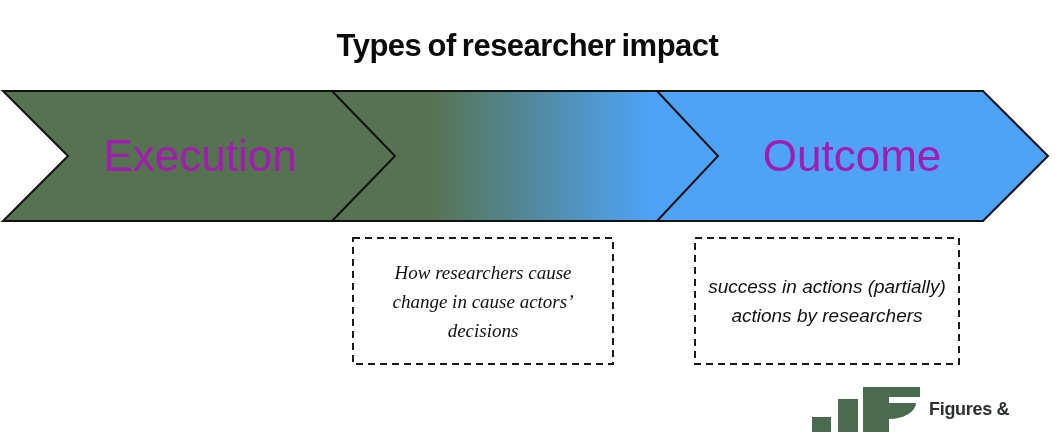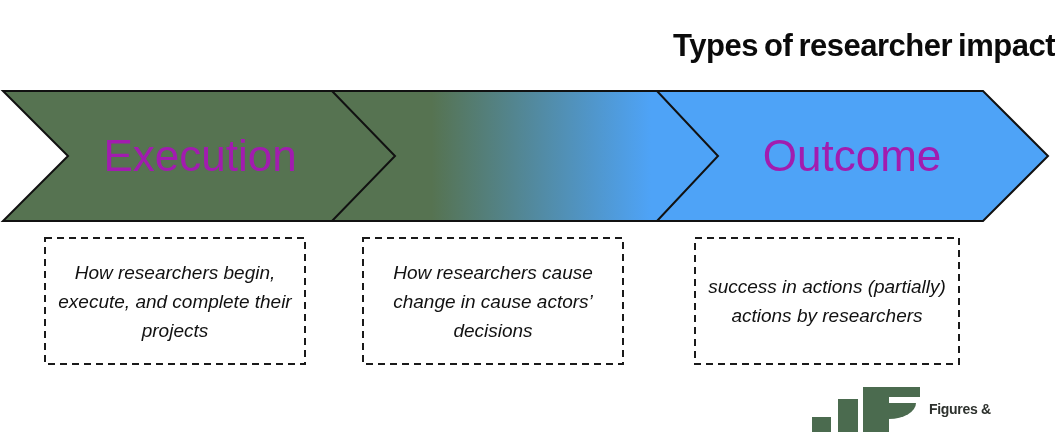--- a/index.html
+++ b/index.html
@@ -10,21 +10,21 @@
     background: #ffffff;
     overflow: hidden;
     font-family: "Liberation Sans", "DejaVu Sans", sans-serif;
   }
 
   .title {
     position: absolute;
     top: 28px;
     left: 0;
     width: 1055px;
-    text-align: right;
+    text-align: center;
     font-size: 31px;
     font-weight: 700;
     letter-spacing: -0.5px;
     word-spacing: -2px;
     color: #0b0b0b;
   }
 
   .band-svg {
     position: absolute;
     top: 85px;
@@ -67,35 +67,35 @@
     position: relative;
     text-align: center;
     font-style: italic;
     font-size: 19px;
     line-height: 29px;
     color: #111111;
     white-space: nowrap;
   }
   .desc-text span { display: block; }
   .box-1 { left: 44px;  width: 262px; }
-  .box-2 { left: 362px; width: 262px; }
+  .box-2 { left: 352px; width: 262px; font-family: Liberation Serif, serif; }
   .box-3 { left: 694px; width: 266px; }
 
   .logo {
     position: absolute;
     left: 810px;
     top: 384px;
     height: 50px;
     display: flex;
     align-items: center;
     gap: 7px;
   }
   .logo-mark { display: block; width: 112px; height: 50px; }
   .logo-text {
-    font-size: 14px;
+    font-size: 18px;
     line-height: 21px;
     font-weight: 700;
     letter-spacing: -0.3px;
     color: #2d312d;
     white-space: nowrap;
     text-align: right;
   }
 </style>
 </head>
 <body>
@@ -114,30 +114,20 @@
       </linearGradient>
     </defs>
     <polygon points="3,6 983,6 1048,71 983,136 3,136 68,71" fill="url(#bandGrad)" stroke="#111111" stroke-width="2" stroke-linejoin="miter"></polygon>
     <polyline points="332,6 395,71 332,136" fill="none" stroke="#111111" stroke-width="2"></polyline>
     <polyline points="657,6 718,71 657,136" fill="none" stroke="#111111" stroke-width="2"></polyline>
   </svg>
 
   <div class="stage-label execution">Execution</div>
   <div class="stage-label outcome">Outcome</div>
 
-  <div class="desc-box box-1">
-    <svg class="dash-rect" viewBox="0 0 262 128" preserveAspectRatio="none">
-      <rect x="1" y="1" width="260" height="126" fill="none" stroke="#1a1a1a" stroke-width="2" stroke-dasharray="7 5"></rect>
-    </svg>
-    <div class="desc-text">
-      <span>How researchers begin,</span>
-      <span>execute, and complete their</span>
-      <span>projects</span>
-    </div>
-  </div>
 
   <div class="desc-box box-2">
     <svg class="dash-rect" viewBox="0 0 262 128" preserveAspectRatio="none">
       <rect x="1" y="1" width="260" height="126" fill="none" stroke="#1a1a1a" stroke-width="2" stroke-dasharray="7 5"></rect>
     </svg>
     <div class="desc-text">
       <span>How researchers cause</span>
       <span>change in cause actors’</span>
       <span>decisions</span>
     </div>

